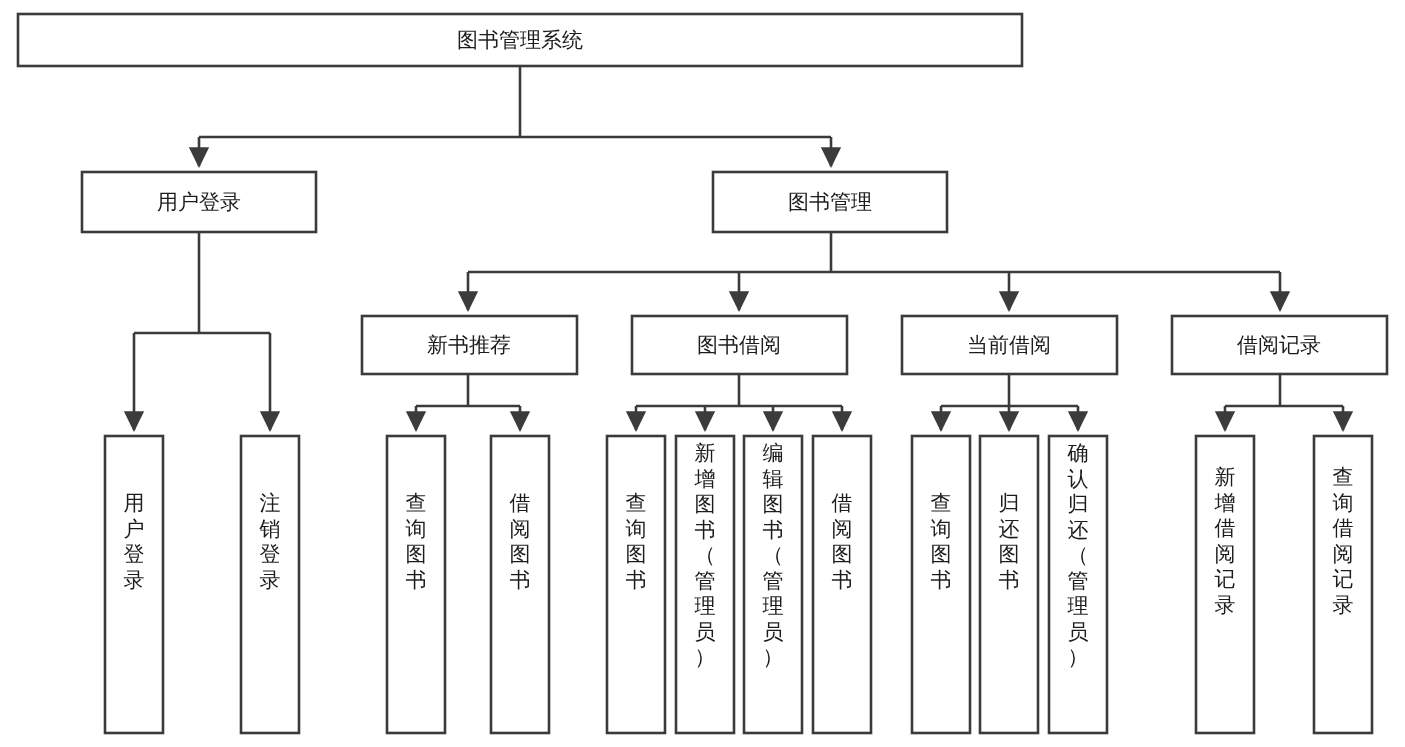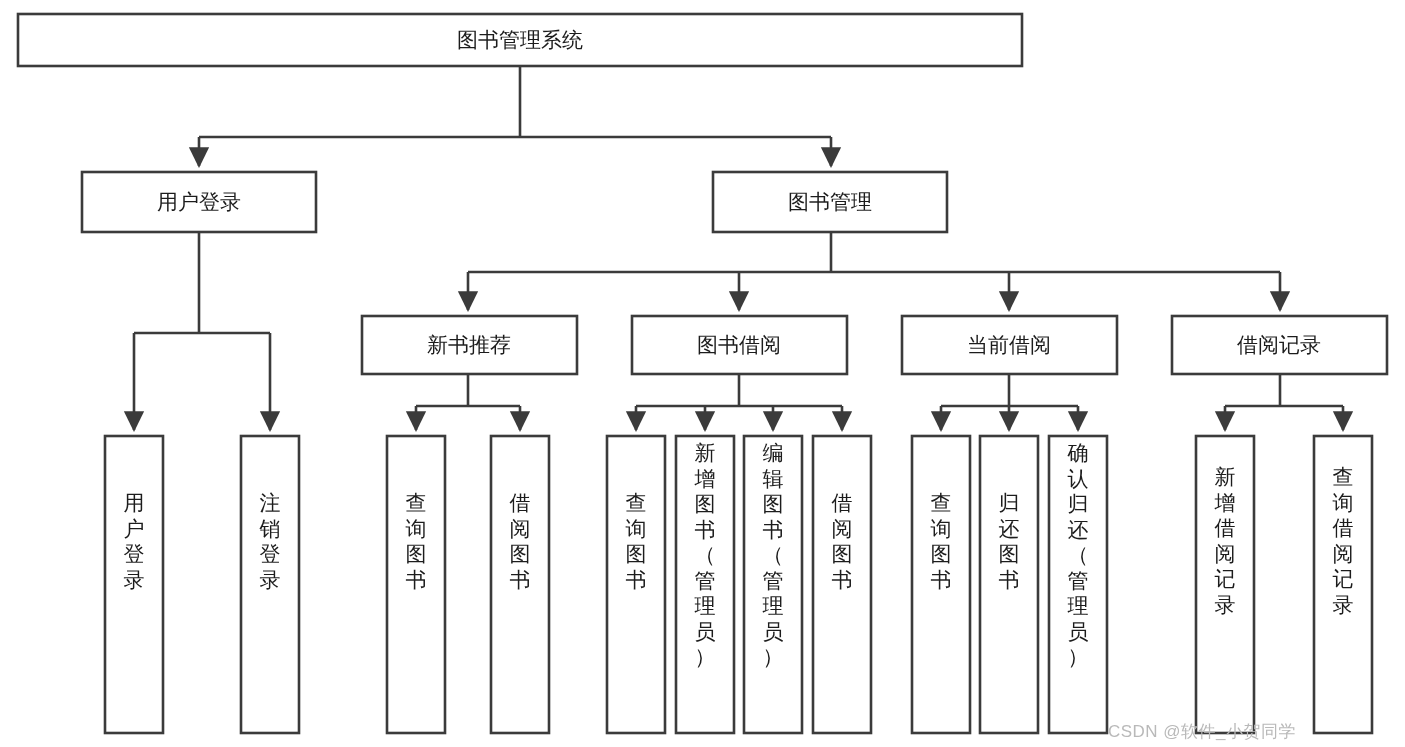--- a/index.html
+++ b/index.html
@@ -221,14 +221,13 @@
       <rect class="node-rect" x="1196" y="436" width="58" height="297"></rect>
       <text class="node-label-v" x="1225" y="484"><tspan x="1225" dy="0">新</tspan><tspan x="1225" dy="25.5">增</tspan><tspan x="1225" dy="25.5">借</tspan><tspan x="1225" dy="25.5">阅</tspan><tspan x="1225" dy="25.5">记</tspan><tspan x="1225" dy="25.5">录</tspan></text>
     </g>
 
     <g>
       <rect class="node-rect" x="1314" y="436" width="58" height="297"></rect>
       <text class="node-label-v" x="1343" y="484"><tspan x="1343" dy="0">查</tspan><tspan x="1343" dy="25.5">询</tspan><tspan x="1343" dy="25.5">借</tspan><tspan x="1343" dy="25.5">阅</tspan><tspan x="1343" dy="25.5">记</tspan><tspan x="1343" dy="25.5">录</tspan></text>
     </g>
   </svg>
 
-  <div class="watermark">CSDN @软件_小贺同学</div>
 </div>
 
 </body></html>

